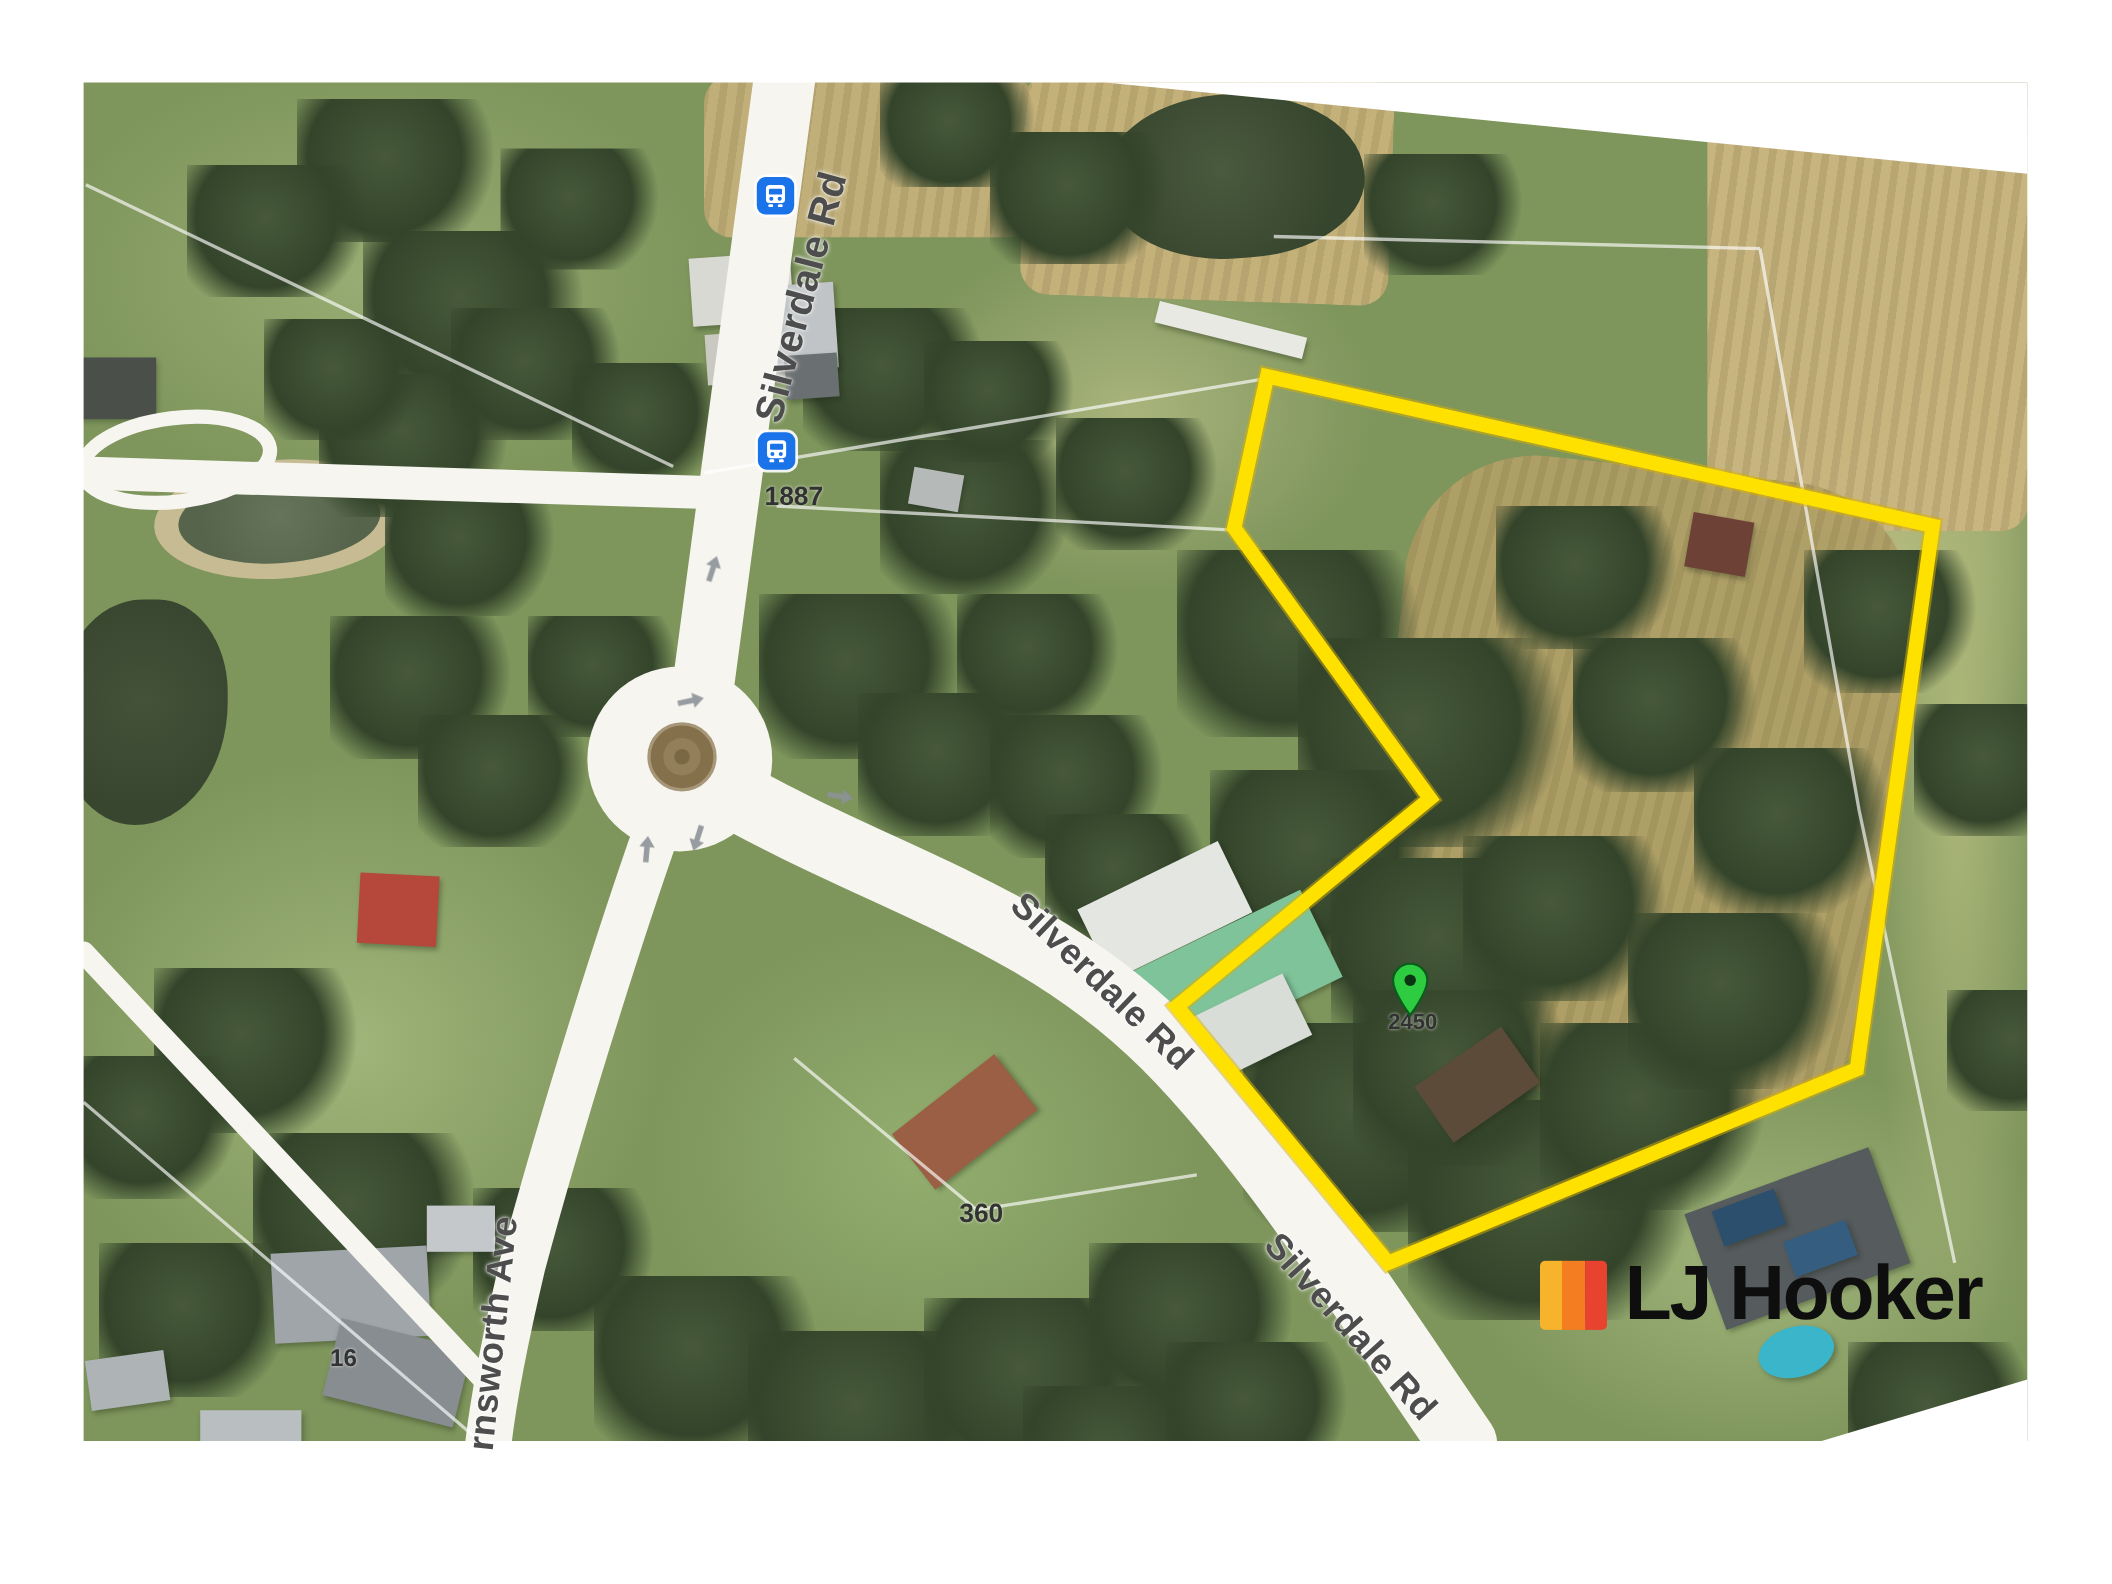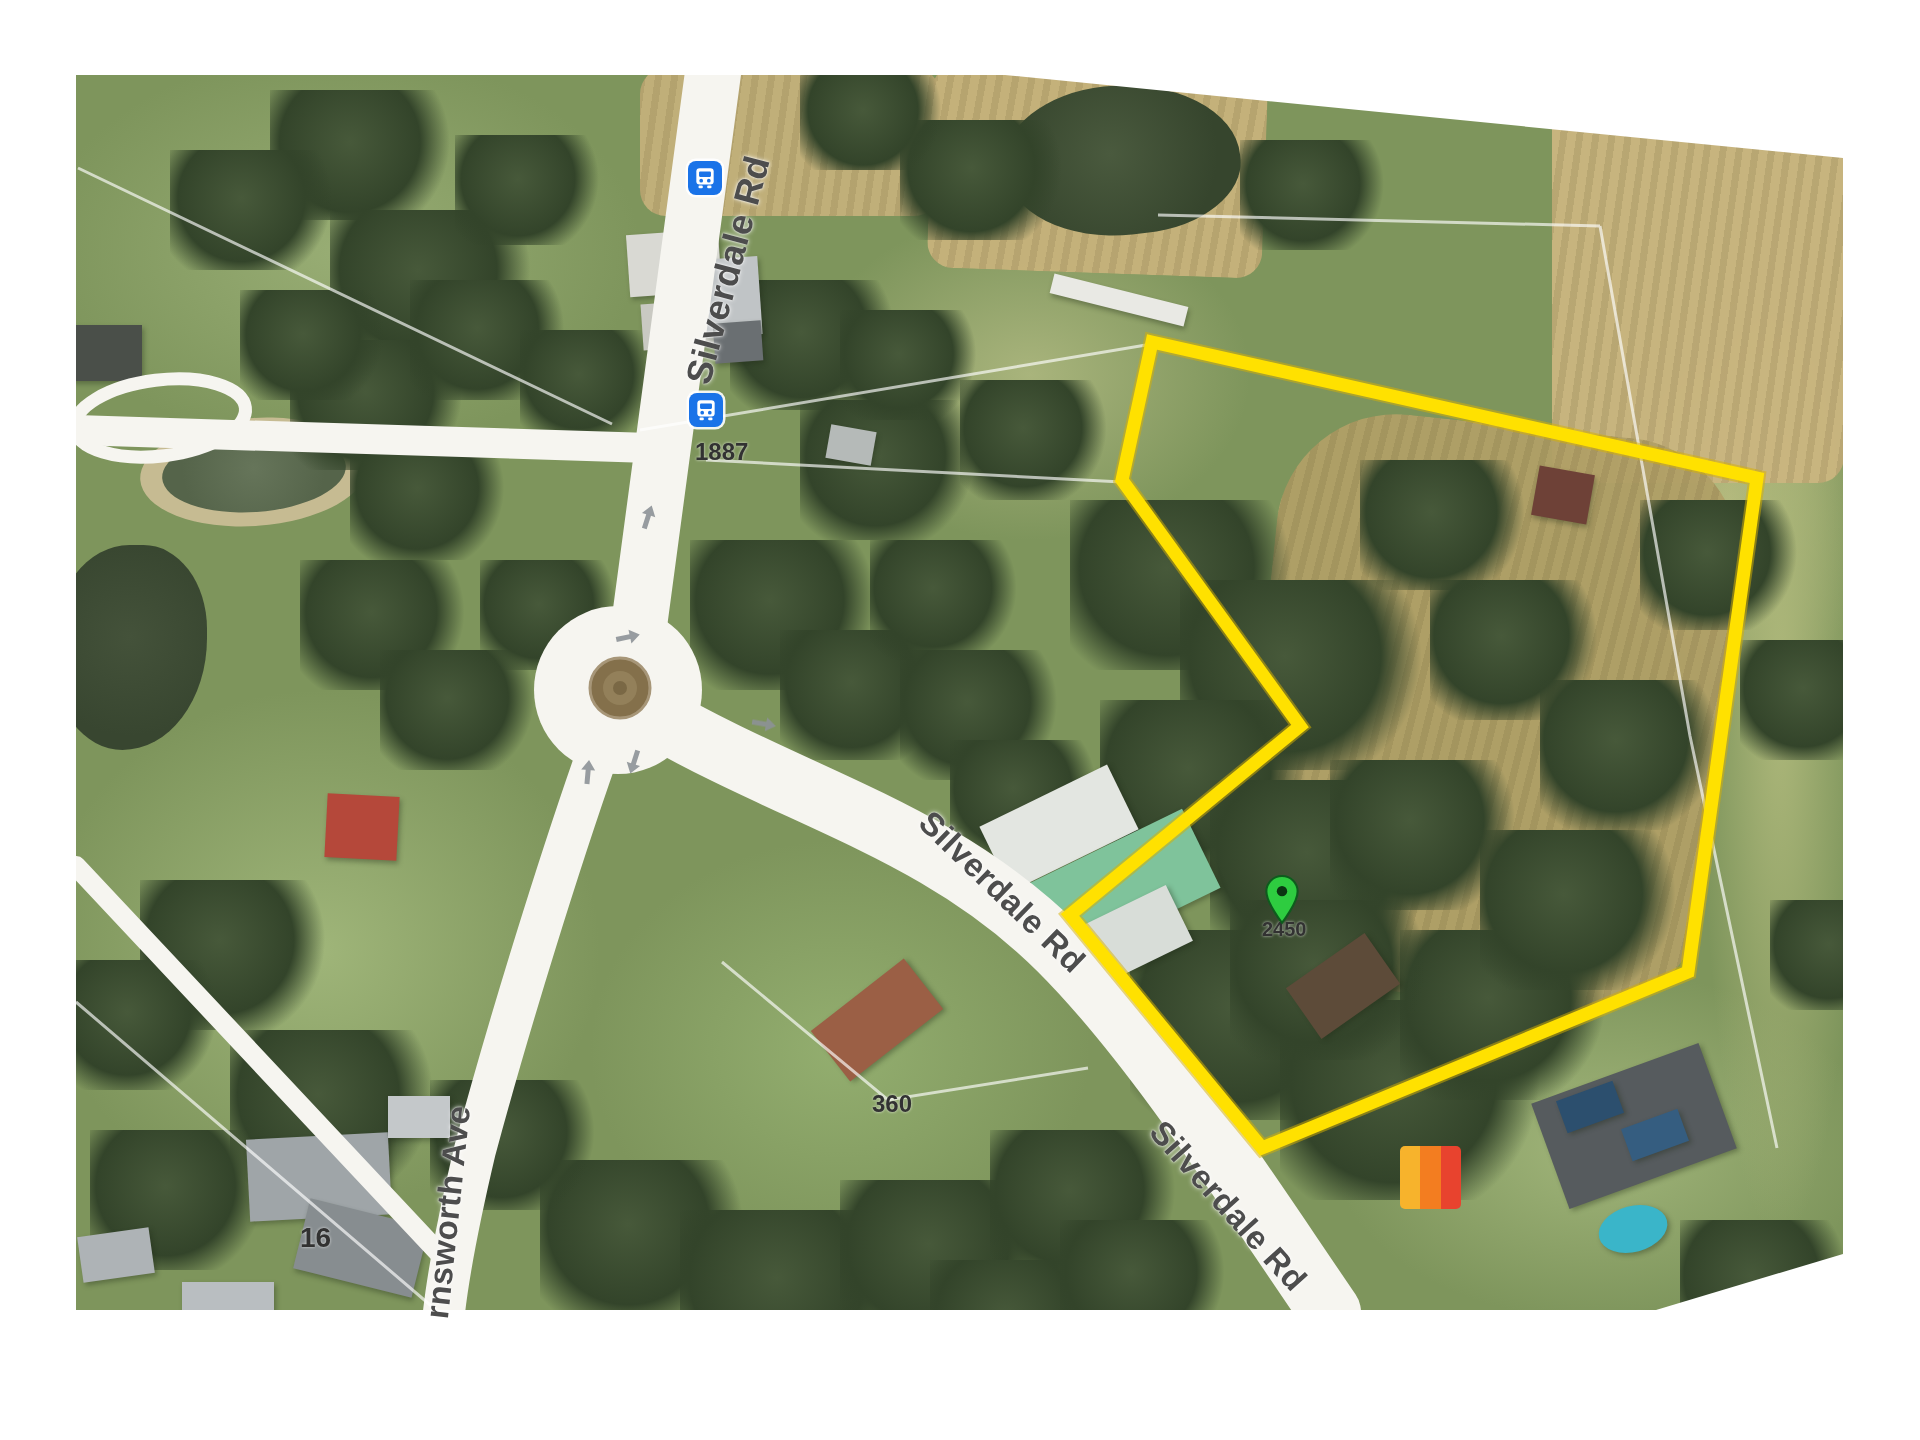--- a/index.html
+++ b/index.html
@@ -181,21 +181,21 @@
   <div class="mask" style="left:0;top:1310px;width:1920px;height:130px;"></div>
 
   <div class="roadlabel" style="left:728px;top:270px;font-size:36px;transform:translate(-50%,-50%) rotate(-75deg);">Silverdale Rd</div>
   <div class="roadlabel" style="left:1002px;top:892px;font-size:33px;transform:translate(-50%,-50%) rotate(44deg);">Silverdale Rd</div>
   <div class="roadlabel" style="left:1228px;top:1206px;font-size:33px;transform:translate(-50%,-50%) rotate(48deg);">Silverdale Rd</div>
   <div class="roadlabel" style="left:448px;top:1212px;font-size:33px;transform:translate(-50%,-50%) rotate(-84deg);">rnsworth Ave</div>
 
   <div class="addr" style="left:695px;top:438px;font-size:24px;">1887</div>
   <div class="addr" style="left:1262px;top:918px;font-size:20px;">2450</div>
   <div class="addr" style="left:872px;top:1090px;font-size:24px;">360</div>
-  <div class="addr" style="left:300px;top:1222px;font-size:28px;">16</div>
+  <div class="addr" style="left:300px;top:1222px;font-size:22px;">16</div>
 
   <div class="bus" style="left:688px;top:161px;">
     <svg width="26" height="26" viewBox="0 0 24 24">
       <rect x="4" y="3" width="16" height="15" rx="3" fill="#fff"></rect>
       <rect x="6.5" y="6" width="11" height="5" rx="1" fill="#1a73e8"></rect>
       <circle cx="8.5" cy="14.5" r="1.7" fill="#1a73e8"></circle>
       <circle cx="15.5" cy="14.5" r="1.7" fill="#1a73e8"></circle>
       <rect x="6" y="19" width="4" height="2.5" rx="1" fill="#fff"></rect>
       <rect x="14" y="19" width="4" height="2.5" rx="1" fill="#fff"></rect>
     </svg>
@@ -216,14 +216,15 @@
       <path d="M18 1C9.7 1 3 7.6 3 15.8 3 26.6 18 46 18 46s15-19.4 15-30.2C33 7.6 26.3 1 18 1z" fill="#2ecc40" stroke="#0e5c1d" stroke-width="2"></path>
       <circle cx="18" cy="15.5" r="5" fill="#0b3512"></circle>
     </svg>
   </div>
 
   <div class="logo">
     <div class="s1"></div>
     <div class="s2"></div>
     <div class="s3"></div>
   </div>
+  <div class="brand-name">LJ Hooker</div>
 
 </div>
 
 </body></html>

